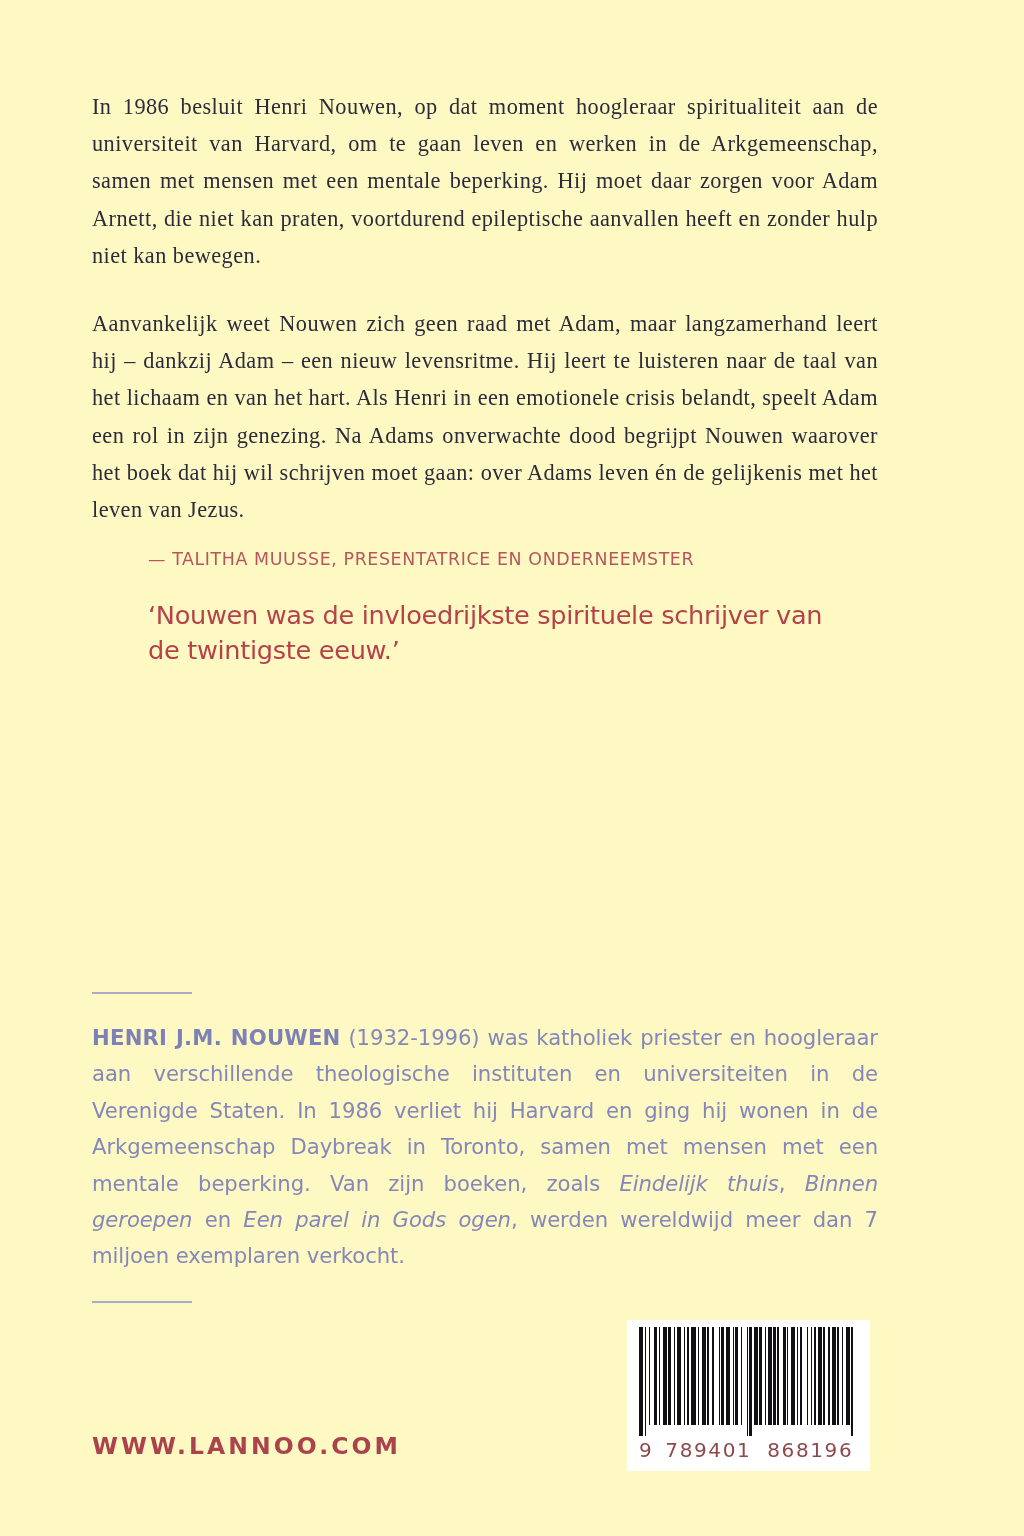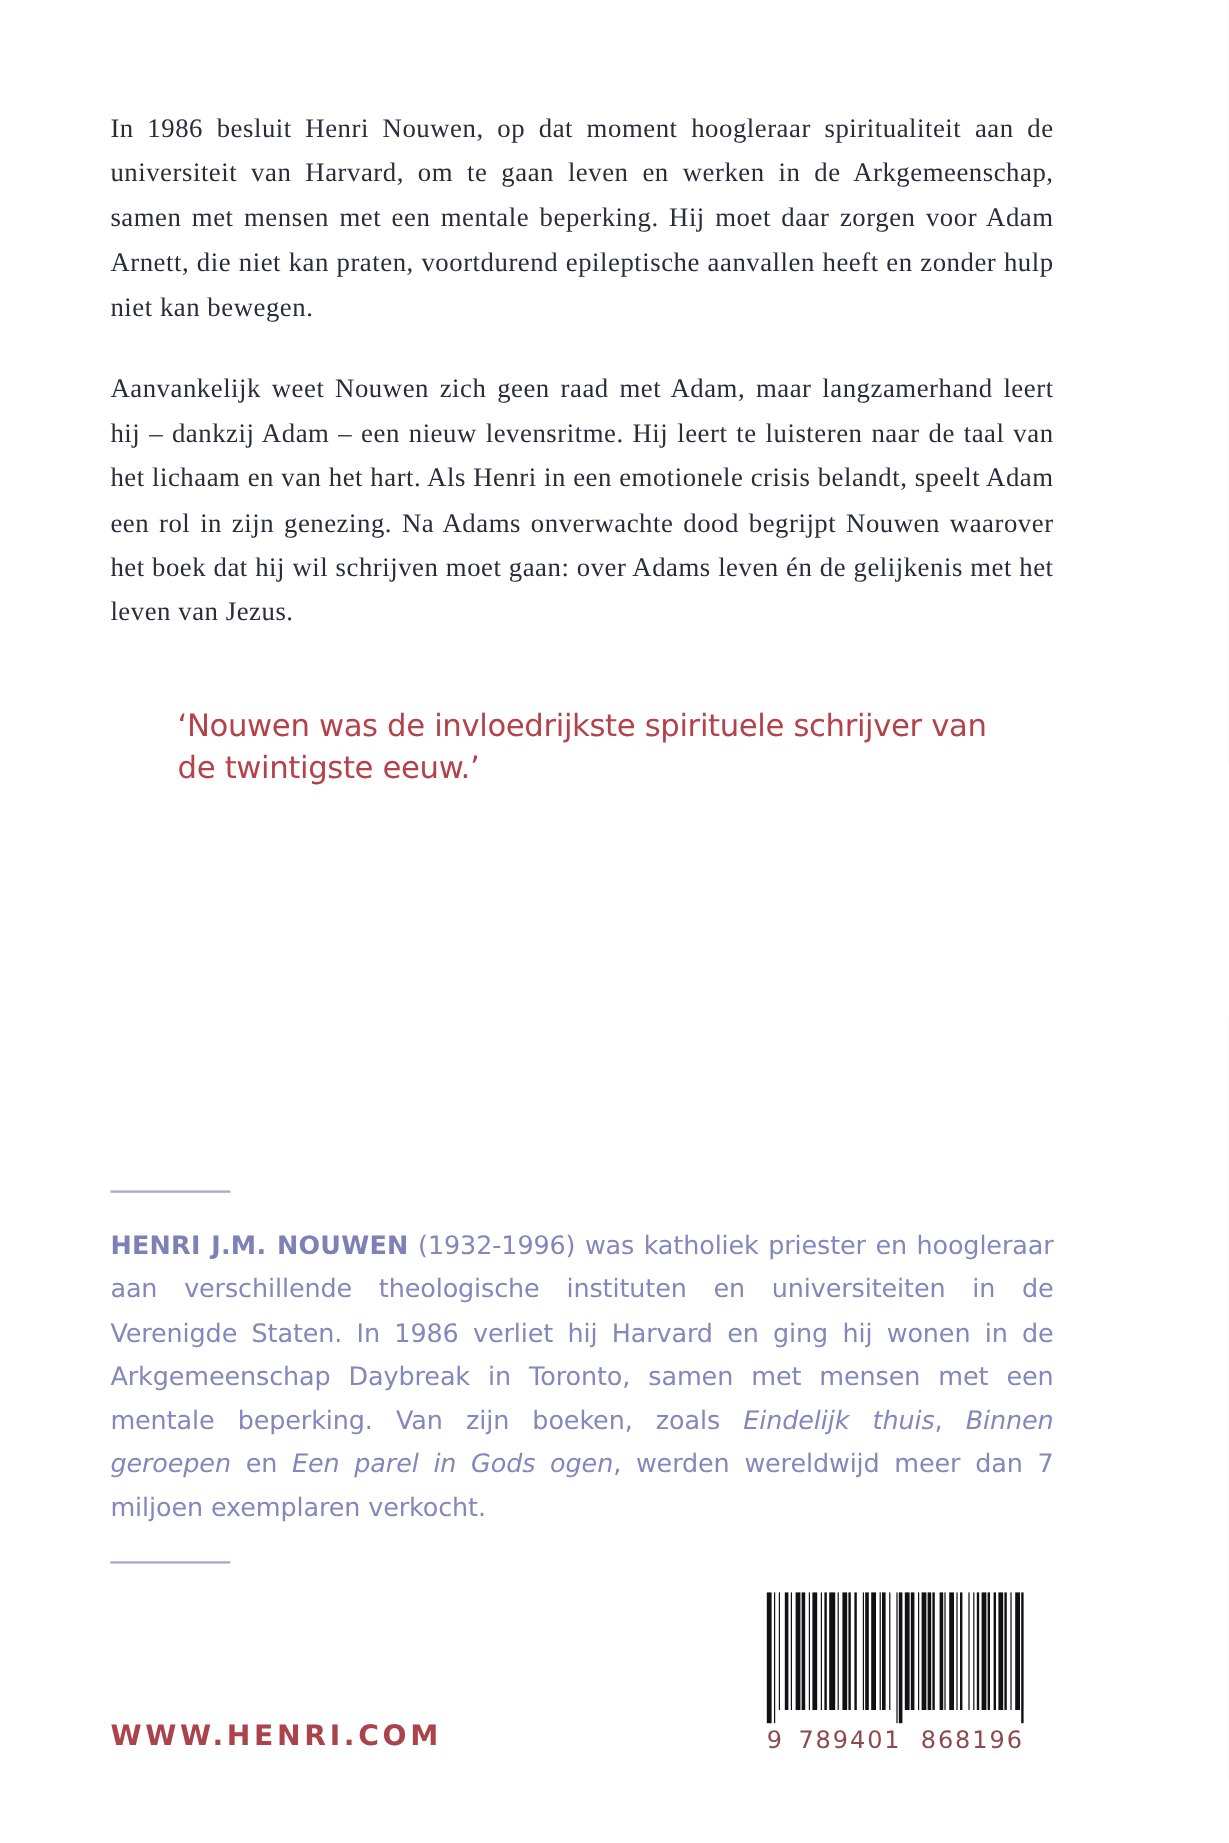--- a/index.html
+++ b/index.html
@@ -13,21 +13,21 @@
   body {
     background: #e9e8f5;
     font-family: "Liberation Serif", serif;
     position: relative;
     overflow: hidden;
   }
 
   .cover {
     position: absolute;
     inset: 0;
-    background: #ffffff;
+    background: #fef9c3;
   }
 
   
   .synopsis {
     position: absolute;
     left: 92px;
     top: 88px;
     width: 786px;
   }
 
@@ -66,21 +66,21 @@
     font-family: "DejaVu Sans", sans-serif;
     font-size: 17.4px;
     line-height: 22px;
     color: #b5565e;
     letter-spacing: 0.035em;
     margin-top: 12px;
     white-space: nowrap;
   }
 
   .quote-block + .quote-block {
-    margin-top: 52px;
+    margin-top: 28px;
   }
 
   
   .bio {
     position: absolute;
     left: 92px;
     top: 992px;
     width: 786px;
   }
 
@@ -175,33 +175,34 @@
 
 <div class="cover">
 
   <section class="synopsis">
     <p>In 1986 besluit Henri Nouwen, op dat moment hoogleraar spiritualiteit aan de universiteit van Harvard, om te gaan leven en werken in de Arkgemeenschap, samen met mensen met een mentale beperking. Hij moet daar zorgen voor Adam Arnett, die niet kan praten, voortdurend epileptische aanvallen heeft en zonder hulp niet kan bewegen.</p>
     <p>Aanvankelijk weet Nouwen zich geen raad met Adam, maar langzamerhand leert hij – dankzij Adam – een nieuw levensritme. Hij leert te luisteren naar de taal van het lichaam en van het hart. Als Henri in een emotionele crisis belandt, speelt Adam een rol in zijn genezing. Na Adams onverwachte dood begrijpt Nouwen waarover het boek dat hij wil schrijven moet gaan: over Adams leven én de gelijkenis met het leven van Jezus.</p>
   </section>
 
   <section class="quotes">
     <div class="quote-block">
+      <div class="quote-attrib">— TALITHA MUUSSE, PRESENTATRICE EN ONDERNEEMSTER</div>
     </div>
     <div class="quote-block">
       <div class="quote-text">‘Nouwen was de invloedrijkste spirituele schrijver van de twintigste eeuw.’</div>
     </div>
   </section>
 
   <section class="bio">
     <div class="bio-rule"></div>
     <p class="bio-body"><span class="bio-name">HENRI J.M. NOUWEN</span><span> (1932-1996)</span><span> was katholiek priester en hoogleraar aan verschillende theologische instituten en universiteiten in de Verenigde Staten. In 1986 verliet hij Harvard en ging hij wonen in de Arkgemeenschap Daybreak in Toronto, samen met mensen met een mentale beperking. Van zijn boeken, zoals </span><span class="work">Eindelijk thuis</span><span>, </span><span class="work">Binnen geroepen</span><span> en </span><span class="work">Een parel in Gods ogen</span><span>, werden wereldwijd meer dan 7 miljoen exemplaren verkocht.</span></p>
     <div class="bio-rule"></div>
   </section>
 
-  <div class="site-url">WWW.HENRI.COM</div>
+  <div class="site-url">WWW.LANNOO.COM</div>
 
   <div class="barcode-box">
     <div class="barcode-bars">
         <span style="width: 4.21154px; height: 109px;"></span>
         <span style="width: 1.40385px; height: 109px; background: transparent;"></span>
         <span style="width: 1.40385px; height: 109px;"></span>
         <span style="width: 2.80769px; height: 98px; background: transparent;"></span>
         <span style="width: 1.40385px; height: 98px;"></span>
         <span style="width: 4.21154px; height: 98px; background: transparent;"></span>
         <span style="width: 2.80769px; height: 98px;"></span>

